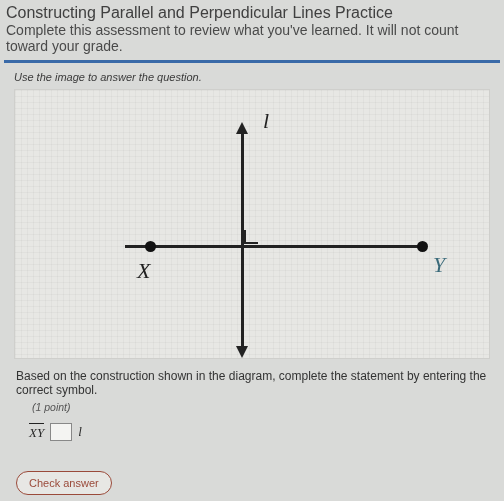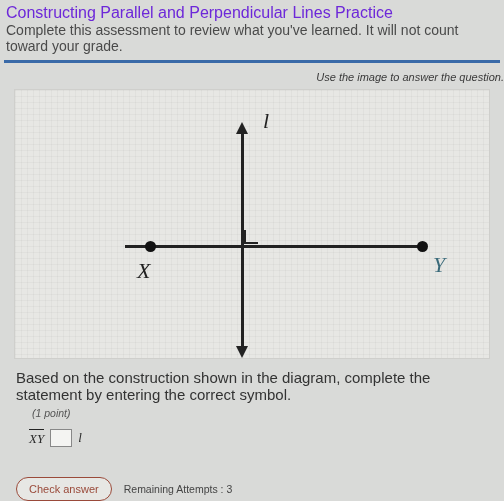--- a/index.html
+++ b/index.html
@@ -5,24 +5,24 @@
   * { box-sizing: border-box; margin: 0; padding: 0; }
   body {
     width: 504px;
     height: 501px;
     background: #d9dad8;
     font-family: Arial, Helvetica, sans-serif;
     font-size: 12px;
     color: #2a2a2a;
     overflow: hidden;
   }
-  .title { font-size: 16px; color: #6d28d9; padding: 4px 6px 0 6px; }
+  .title { font-size: 16px; color: #404040; padding: 4px 6px 0 6px; }
   .subtitle { font-size: 14px; color: #4a4a4a; padding: 0 6px 4px 6px; }
   .hr { height: 3px; background: #3a6aa8; margin: 2px 4px 8px 4px; }
-  .instruct { font-style: italic; font-size: 11px; color: #3a3a3a; padding: 0 0 6px 14px; text-align: right; }
+  .instruct { font-style: italic; font-size: 11px; color: #3a3a3a; padding: 0 0 6px 14px; }
   .diagram {
     position: relative;
     margin: 0 14px 8px 14px;
     height: 270px;
     background: #e7e7e4;
     border: 1px solid #cfcfcc;
     background-image:
       repeating-linear-gradient(to right, rgba(0,0,0,0.03) 0 1px, transparent 1px 6px),
       repeating-linear-gradient(to bottom, rgba(0,0,0,0.03) 0 1px, transparent 1px 6px);
   }
@@ -40,21 +40,21 @@
     border-left: 6px solid transparent; border-right: 6px solid transparent;
     border-top: 12px solid #222;
   }
   .dotX { position: absolute; left: 130px; top: 151px; width: 11px; height: 11px; background: #111; border-radius: 50%; }
   .dotY { position: absolute; left: 402px; top: 151px; width: 11px; height: 11px; background: #111; border-radius: 50%; }
   .perp { position: absolute; left: 229px; top: 140px; width: 14px; height: 14px; border-left: 2px solid #222; border-bottom: 2px solid #222; background: transparent; }
   .lbl { position: absolute; font-family: 'Times New Roman', serif; font-style: italic; font-size: 22px; color: #222; }
   .lbl-l { left: 248px; top: 18px; }
   .lbl-X { left: 122px; top: 168px; }
   .lbl-Y { left: 418px; top: 162px; color: #3a6a7a; }
-  .prompt { font-size: 15px; color: #333; padding: 2px 16px 4px 16px; }
+  .prompt { font-size: 12px; color: #333; padding: 2px 16px 4px 16px; }
   .points { font-style: italic; font-size: 10.5px; color: #555; padding: 0 16px 10px 16px; margin-left: 16px; }
   .answer-row { padding: 0 16px 10px 29px; display: flex; align-items: center; gap: 6px; }
   .xyover { font-family: 'Times New Roman', serif; font-style: italic; font-size: 13px; position: relative; padding-top: 2px; }
   .xyover::before { content: ""; position: absolute; top: 0; left: 0; right: 0; height: 1px; background: #222; }
   .ans-input {
     width: 22px; height: 18px; border: 1px solid #888; background: #f4f4f2;
     font-size: 11px; padding: 0 2px;
   }
   .btn-row { padding: 0 16px; display: flex; align-items: center; gap: 12px; margin-top: 20px; }
   .check-btn {
@@ -88,14 +88,13 @@
 <div class="points">(1 point)</div>
 
 <div class="answer-row">
   <span class="xyover">XY</span>
   <input class="ans-input" type="text" value="" style="">
   <span style="font-family:'Times New Roman',serif;font-style:italic;font-size:13px;">l</span>
 </div>
 
 <div class="btn-row">
   <button class="check-btn">Check answer</button>
-  <span class="remaining">Remaining Attempts : 3</span>
 </div>
 
 </body></html>

